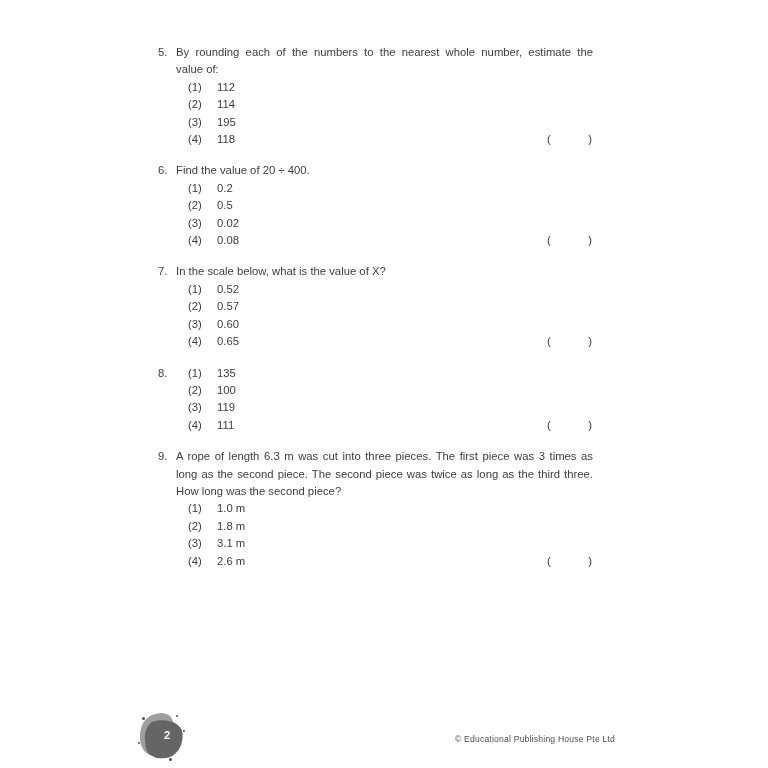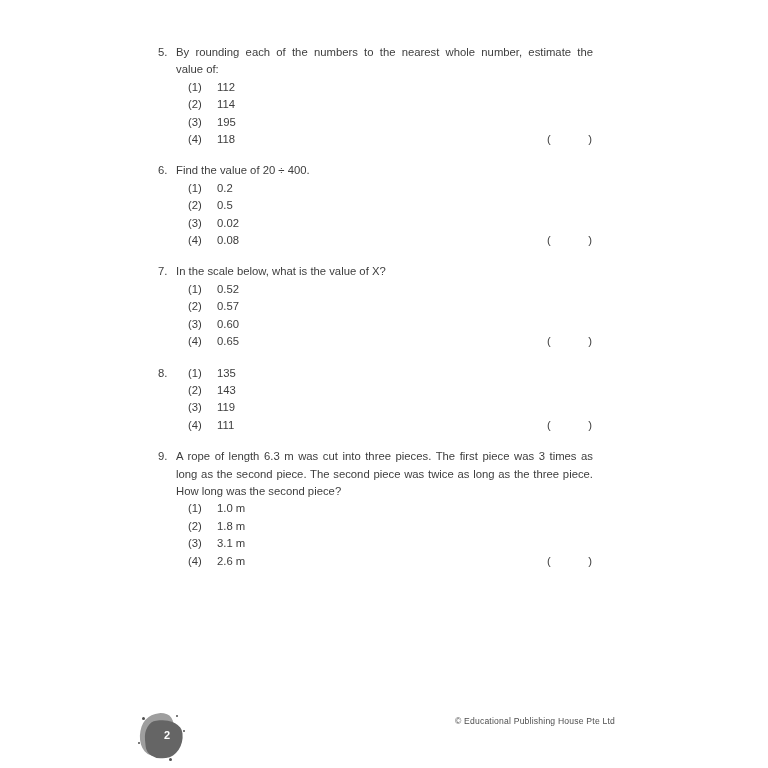--- a/index.html
+++ b/index.html
@@ -52,21 +52,21 @@
     line-height: 17px;
   }
   .dot { position: absolute; background: #4f4f4f; border-radius: 50%; }
   .dot1 { left: 6px;  top: 9px;  width: 3px; height: 3px; }
   .dot2 { left: 40px; top: 7px;  width: 2px; height: 2px; }
   .dot3 { left: 2px;  top: 34px; width: 2px; height: 2px; }
   .dot4 { left: 33px; top: 50px; width: 3px; height: 3px; }
   .dot5 { left: 47px; top: 22px; width: 2px; height: 2px; }
 
   .copyright {
-    position: absolute; right: 153px; top: 716px;
+    position: absolute; right: 153px; top: 734px;
     font-size: 8.6px; color: #4e4e4e; letter-spacing: 0.2px;
   }
 </style>
 </head>
 <body>
 
 <div class="page">
 
   <main class="content" id="questions-root">
     <section class="question">
@@ -181,21 +181,21 @@
         <div class="q-body">
 
           <div class="options">
 
           <div class="option">
               <span class="opt-num">(1)</span>
               <span class="opt-val">135</span>
             </div>
               <div class="option">
               <span class="opt-num">(2)</span>
-              <span class="opt-val">143</span>
+              <span class="opt-val">100</span>
             </div>
               <div class="option">
               <span class="opt-num">(3)</span>
               <span class="opt-val">119</span>
             </div>
               <div class="option">
               <span class="opt-num">(4)</span>
               <span class="opt-val">111</span>
             </div>
             </div>
@@ -206,21 +206,21 @@
         <span class="paren-close">)</span>
       </span>
     </section>
 
     <section class="question">
       <div class="q-row">
         <span class="q-num">9.</span>
         <div class="q-body">
           <div class="q-text">
               <div class="q-line">A rope of length 6.3 m was cut into three pieces. The first piece was 3 times as</div>
-              <div class="q-line">long as the second piece. The second piece was twice as long as the three piece.</div>
+              <div class="q-line">long as the second piece. The second piece was twice as long as the third three.</div>
               <div class="q-line">How long was the second piece?</div>
             </div>
 
           <div class="options">
 
           <div class="option">
               <span class="opt-num">(1)</span>
               <span class="opt-val">1.0 m</span>
             </div>
               <div class="option">

